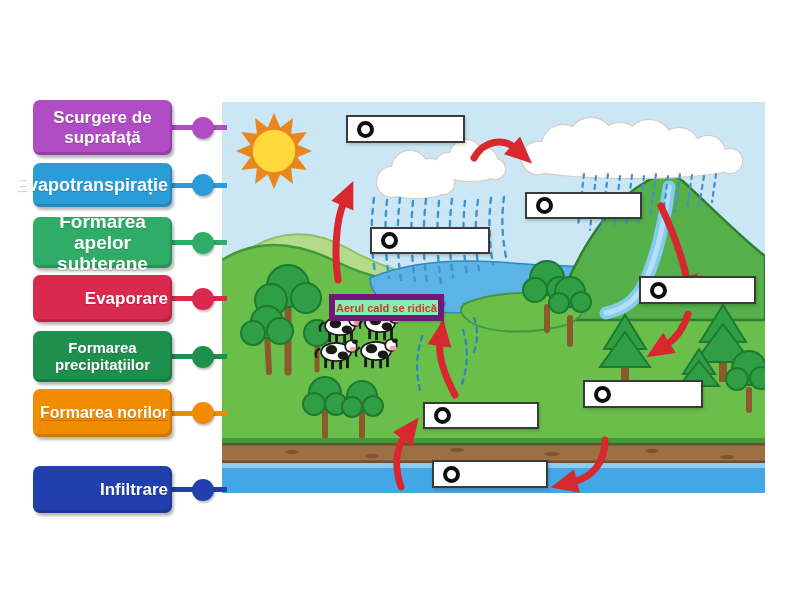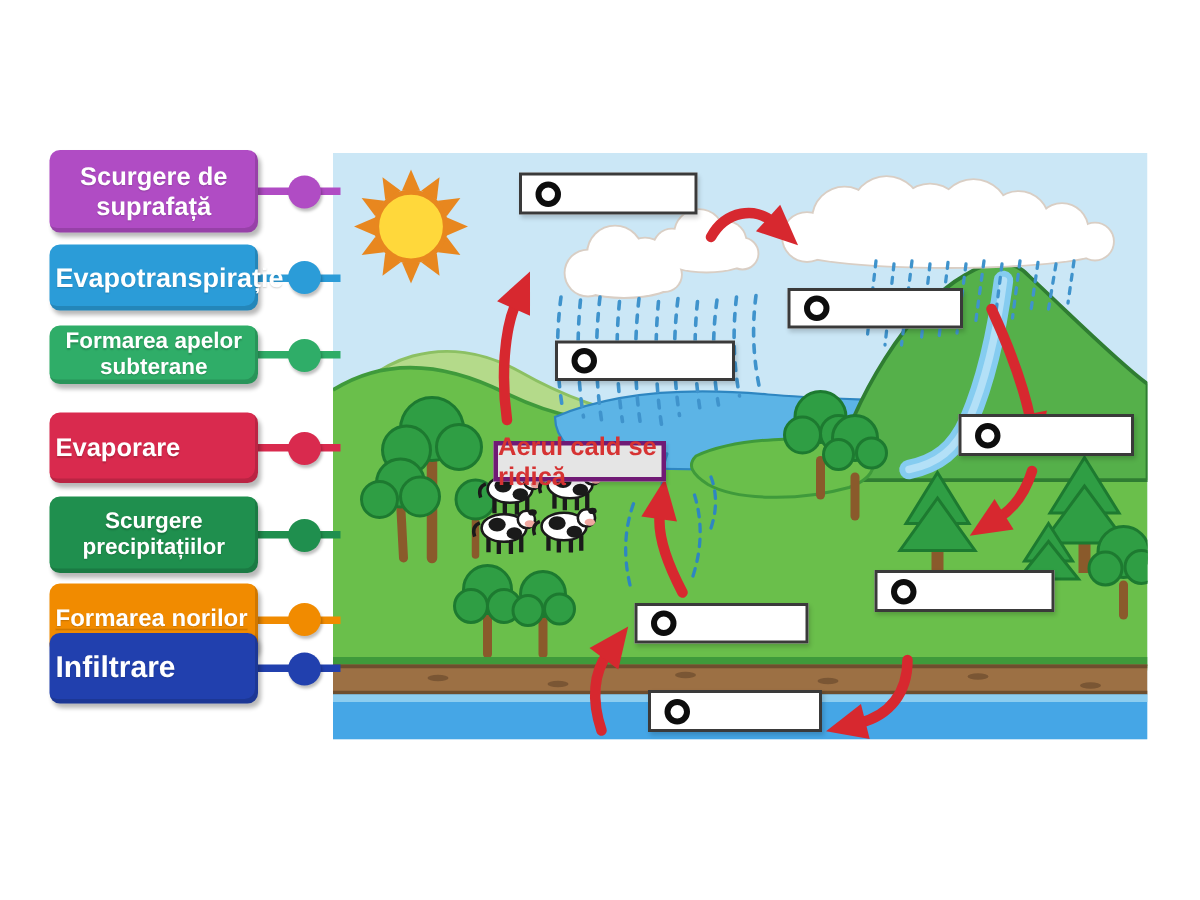--- a/index.html
+++ b/index.html
@@ -2,54 +2,54 @@
 <html><head>
 <meta charset="utf-8">
 <style>
   html,body{margin:0;padding:0}
   body{width:800px;height:600px;position:relative;background:#ffffff;overflow:hidden;
        font-family:"Liberation Sans", sans-serif;}
 
   
   .chip{position:absolute;left:33px;width:139px;display:flex;align-items:center;justify-content:center}
   .chip-box{position:relative;width:100%;height:100%;background:currentColor;border-radius:7px;
-            display:flex;align-items:center;justify-content:flex-start;z-index:2;
+            display:flex;align-items:center;justify-content:flex-end;z-index:2;
             box-shadow:2px 3px 3px rgba(0,0,0,0.28), inset -2px -3px 0 rgba(0,0,0,0.14)}
   .chip-text{color:#fff;font-weight:bold;text-align:center;line-height:1.12;padding:0 4px;
              text-shadow:0 1px 1px rgba(0,0,0,0.18)}
   .chip-stub{position:absolute;left:136px;top:50%;margin-top:-2.5px;width:58px;height:5px;
              background:currentColor;z-index:1}
   .chip-dot{position:absolute;left:159px;top:50%;margin-top:-11px;width:22px;height:22px;
             border-radius:50%;background:currentColor;z-index:1;box-shadow:1px 2px 2px rgba(0,0,0,0.25)}
   .chip-1{top:100px;height:55px;font-size:17px}
   .chip-2{top:163px;height:44px;font-size:18px}
-  .chip-3{top:217px;height:39px;font-size:15px}
+  .chip-3{top:217px;height:51px;font-size:19px}
   .chip-4{top:275px;height:47px;font-size:17px}
   .chip-5{top:331px;height:51px;font-size:15px}
   .chip-6{top:389px;height:48px;font-size:16px}
-  .chip-7{top:422px;height:47px;font-size:20px}
+  .chip-7{top:466px;height:47px;font-size:17px}
 
   
   .scene{position:absolute;left:222px;top:102px;width:543px;height:391px}
   .scene svg{position:absolute;left:0;top:0}
 
   .zone{position:absolute;background:#fff;border:2px solid #3a3a3a;display:flex;align-items:center;
         box-shadow:1px 2px 3px rgba(0,0,0,0.18);box-sizing:border-box}
   .zone-ring{width:9px;height:9px;border:4.5px solid #0d0d0d;border-radius:50%;background:#fff;margin-left:9px}
   .zone-1{left:124px;top:13px;width:119px;height:28px}
   .zone-2{left:148px;top:125px;width:120px;height:27px}
   .zone-3{left:303px;top:90px;width:117px;height:27px}
   .zone-4{left:417px;top:174px;width:117px;height:28px}
   .zone-5{left:361px;top:278px;width:120px;height:28px}
   .zone-6{left:201px;top:300px;width:116px;height:27px}
   .zone-7{left:210px;top:358px;width:116px;height:28px}
 
-  .note{position:absolute;left:107px;top:192px;width:115px;height:27px;background:#e5e5e5;
-        border:3px solid #701a75;display:flex;align-items:center;justify-content:center;
-        font-size:17px;font-weight:bold;box-shadow:1px 2px 2px rgba(0,0,0,0.12);box-sizing:border-box}
+  .note{position:absolute;left:107px;top:192px;width:115px;height:27px;background:#86efac;
+        border:6px solid #701a75;display:flex;align-items:center;justify-content:center;
+        font-size:11px;font-weight:bold;box-shadow:1px 2px 2px rgba(0,0,0,0.12);box-sizing:border-box}
 </style>
 </head>
 <body>
 
 <div class="chip chip-1" style="color: rgb(176, 76, 196);">
   <div class="chip-stub"></div>
   <div class="chip-dot"></div>
   <div class="chip-box">
     <span class="chip-text">Scurgere de suprafață</span>
   </div>
@@ -72,21 +72,21 @@
   <div class="chip-stub"></div>
   <div class="chip-dot"></div>
   <div class="chip-box">
     <span class="chip-text">Evaporare</span>
   </div>
 </div>
 <div class="chip chip-5" style="color: rgb(31, 143, 78);">
   <div class="chip-stub"></div>
   <div class="chip-dot"></div>
   <div class="chip-box">
-    <span class="chip-text">Scurgere precipitațiilor</span>
+    <span class="chip-text">Formarea precipitațiilor</span>
   </div>
 </div>
 <div class="chip chip-6" style="color: rgb(241, 139, 0); text-decoration: underline;">
   <div class="chip-stub"></div>
   <div class="chip-dot"></div>
   <div class="chip-box">
     <span class="chip-text">Formarea norilor</span>
   </div>
 </div>
 <div class="chip chip-7" style="color: rgb(33, 64, 174);">

